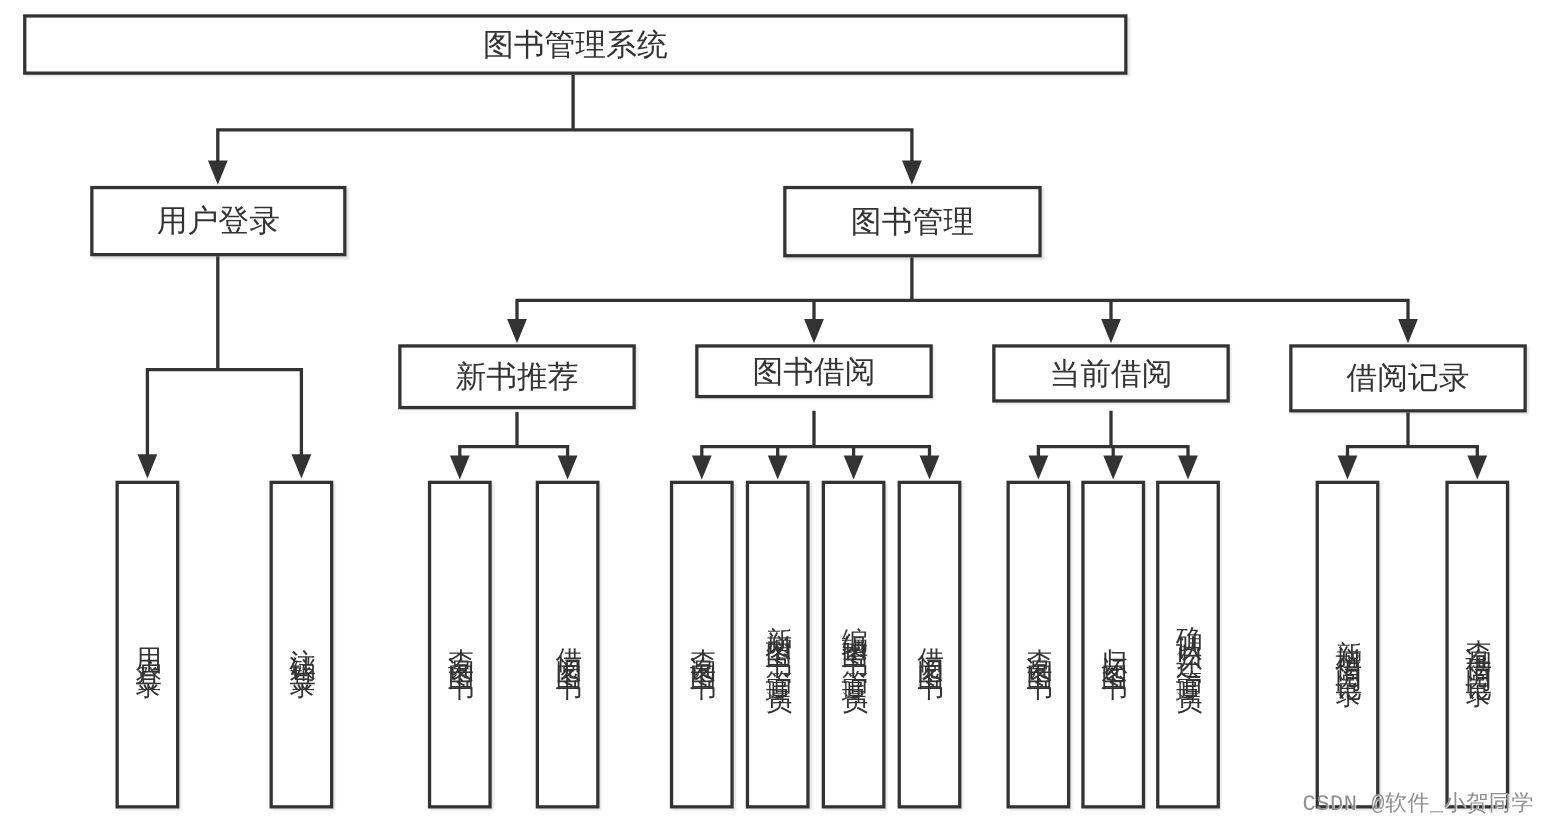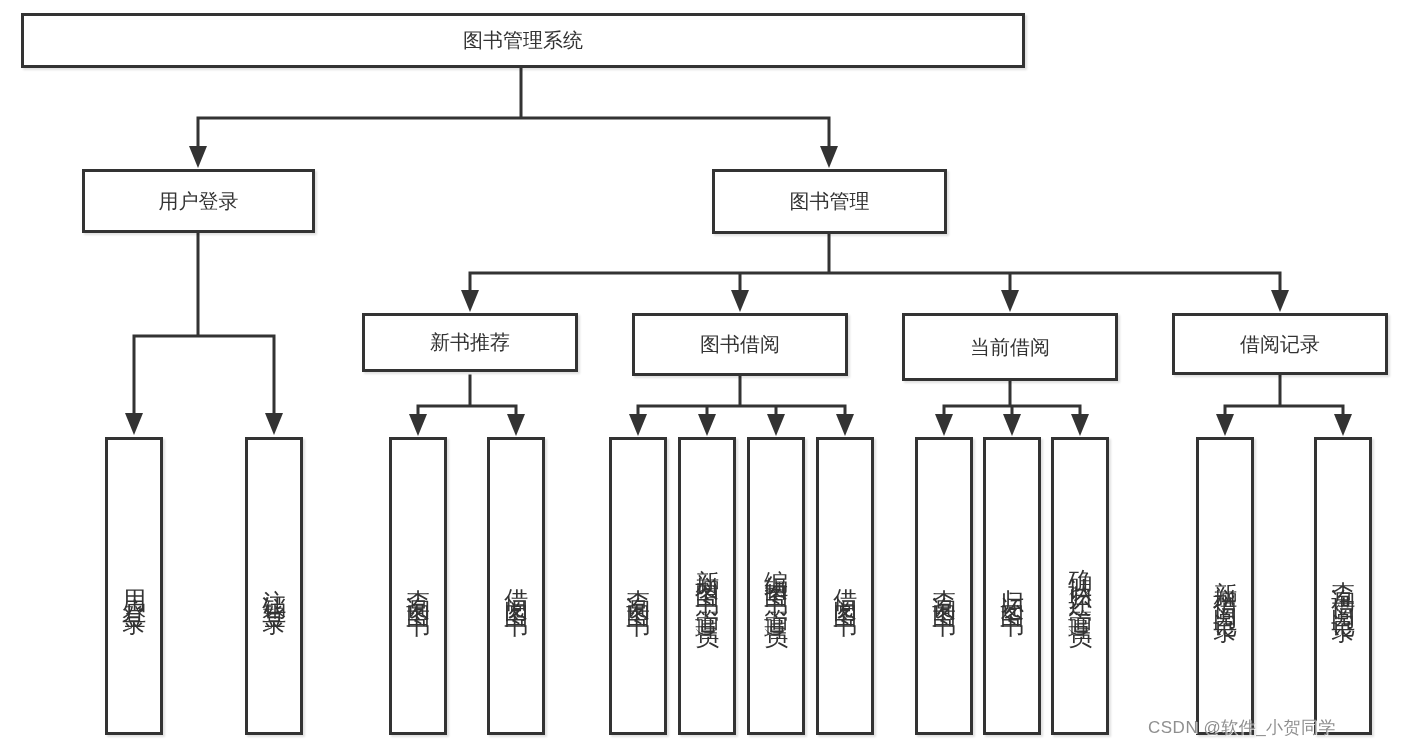--- a/index.html
+++ b/index.html
@@ -13,42 +13,43 @@
   svg.connectors{position:absolute;left:0;top:0;width:1405px;height:747px;z-index:1;}
   .box{
     position:absolute;
     box-sizing:border-box;
     background:#ffffff;
     border:3px solid #333333;
     display:flex;
     align-items:center;
     justify-content:center;
     color:#333333;
-    font-size:20px;
+    font-size:28px;
     white-space:nowrap;
     z-index:2;
     box-shadow:2px 2px 2px rgba(0,0,0,0.12);
   }
   .leaf{
     writing-mode:vertical-lr;
     text-orientation:mixed;
     letter-spacing:8px;
     line-height:1.1;
     font-size:24px;
   }
   .watermark{
     position:absolute;
-    left:1148px;top:716px;
+    left:1184px;top:716px;
     width:221px;
     color:#8f8f8f;
-    font-size:17px;
+    font-size:20px;
     letter-spacing:0.5px;
     z-index:3;
     white-space:nowrap;
     text-shadow:1px 1px 0 rgba(255,255,255,0.8);
+    font-family:Liberation Mono, monospace;
   }
 </style>
 </head>
 <body>
 
 <div class="canvas">
 
   <svg class="connectors" viewBox="0 0 1405 747" xmlns="http://www.w3.org/2000/svg">
     <g stroke="#333333" stroke-width="3" fill="none" stroke-linecap="square">
 
@@ -95,22 +96,22 @@
       <polygon points="1334,414 1352,414 1343,436"></polygon>
     </g>
   </svg>
 
   <div class="box" style="left:21px;top:13px;width:1004px;height:55px;">图书管理系统</div>
 
   <div class="box" style="left:82px;top:169px;width:233px;height:64px;">用户登录</div>
   <div class="box" style="left:712px;top:169px;width:235px;height:65px;text-align:right;">图书管理</div>
 
   <div class="box" style="left:362px;top:313px;width:216px;height:59px;">新书推荐</div>
-  <div class="box" style="left:632px;top:313px;width:216px;height:63px;">图书借阅</div>
-  <div class="box" style="left:902px;top:313px;width:216px;height:68px;">当前借阅</div>
+  <div class="box" style="left:632px;top:313px;width:216px;height:49px;">图书借阅</div>
+  <div class="box" style="left:902px;top:313px;width:216px;height:53px;">当前借阅</div>
   <div class="box" style="left:1172px;top:313px;width:216px;height:62px;">借阅记录</div>
 
   <div class="box leaf" style="left:105px;top:437px;width:58px;height:298px;">用户登录</div>
   <div class="box leaf" style="left:245px;top:437px;width:58px;height:298px;">注销登录</div>
 
   <div class="box leaf" style="left:389px;top:437px;width:58px;height:298px;">查询图书</div>
   <div class="box leaf" style="left:487px;top:437px;width:58px;height:298px;">借阅图书</div>
 
   <div class="box leaf" style="left:609px;top:437px;width:58px;height:298px;">查询图书</div>
   <div class="box leaf" style="left:678px;top:437px;width:58px;height:298px;">新增图书（管理员）</div>

